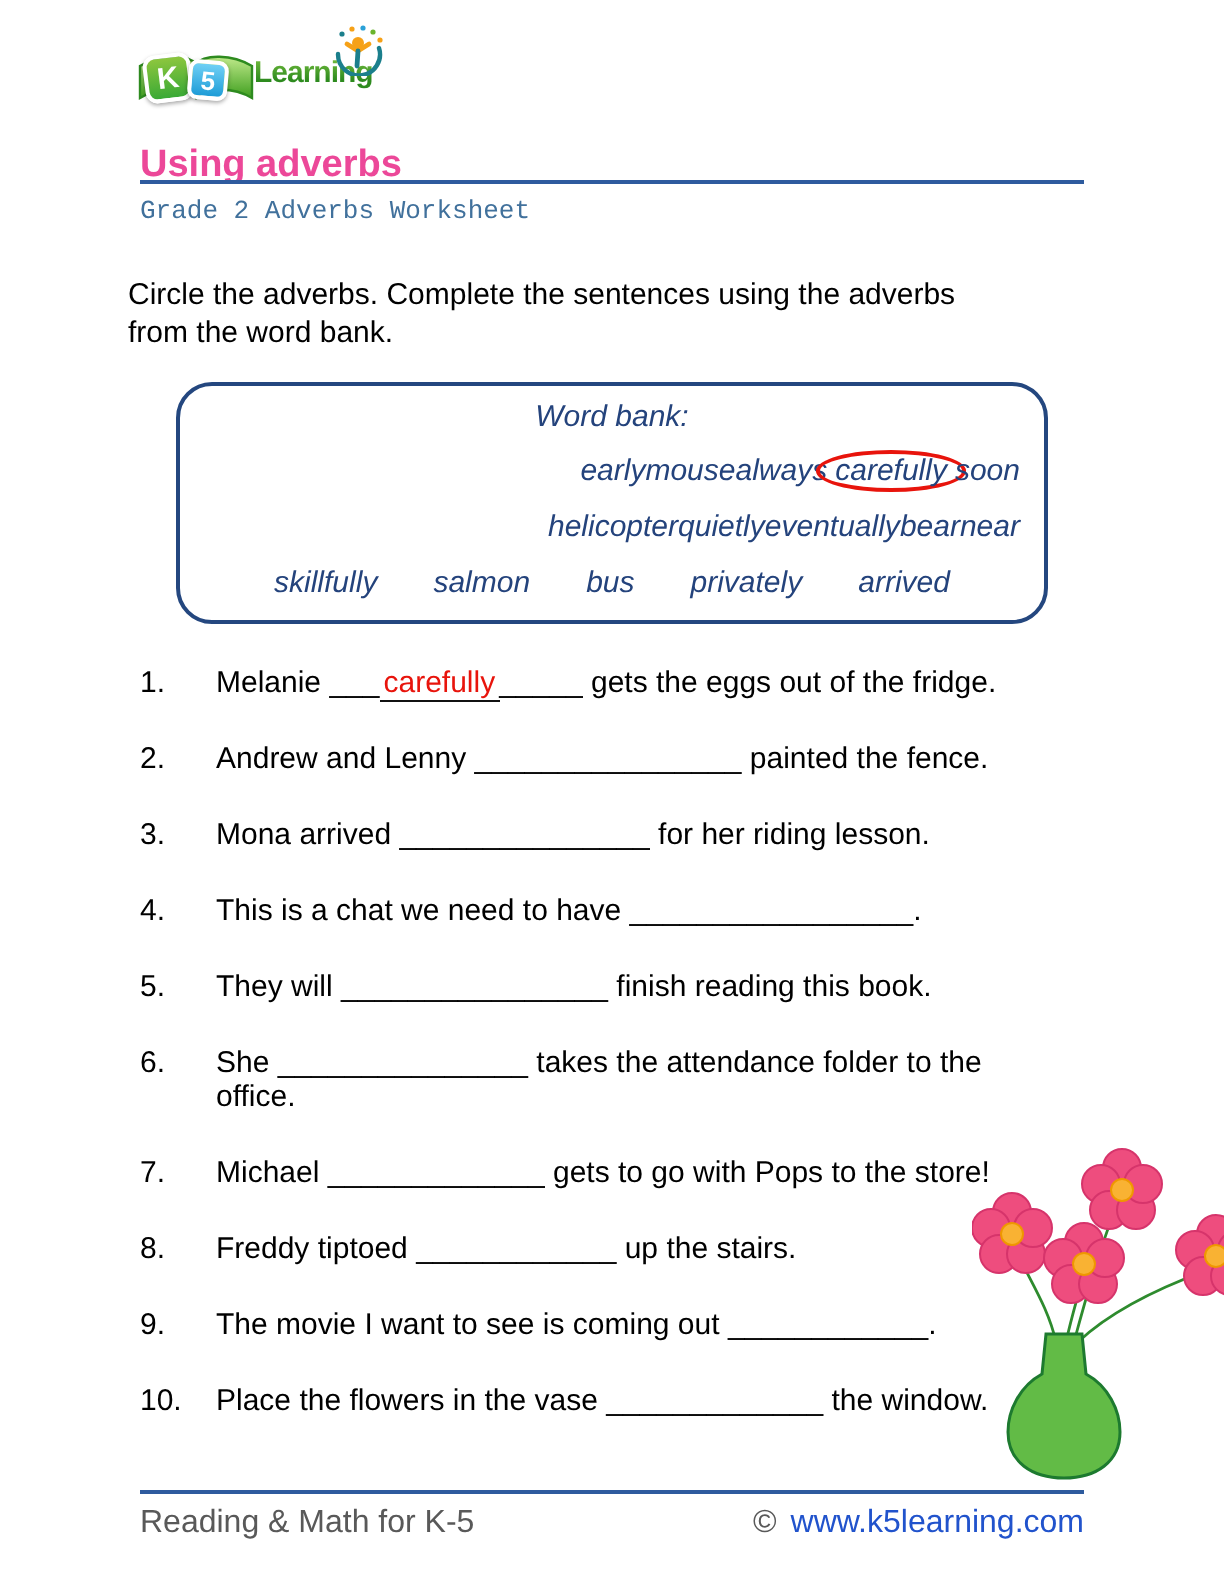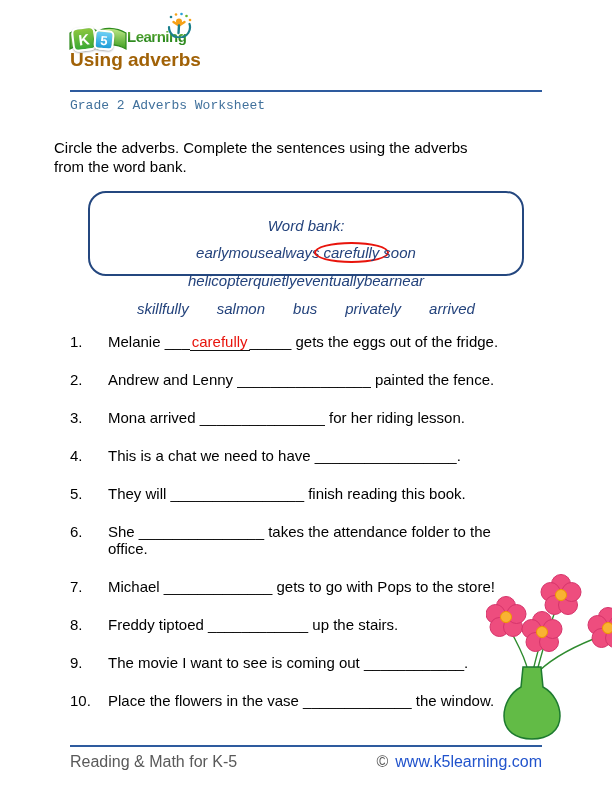--- a/index.html
+++ b/index.html
@@ -23,36 +23,36 @@
   .badge-5 { left:26px; top:16px; width:20px; height:20px; font-size:13px;
     background:linear-gradient(180deg,#6fd0f5,#1e9cd7); transform:rotate(5deg); border-radius:5px; }
   .learning {
     position:absolute; left:59px; top:14px; font-size:15px; font-weight:bold; letter-spacing:-0.5px;
     background:linear-gradient(180deg,#7cc242 0%,#2e8b1f 70%);
     -webkit-background-clip:text; background-clip:text; color:transparent;
   }
   .logo .figure { position:absolute; left:96px; top:-2px; }
 
   
-  .title { position:absolute; left:70px; top:49px; font-size:19px; font-weight:bold; color:#a16207; }
+  .title { position:absolute; left:70px; top:72px; font-size:19px; font-weight:bold; color:#ec4899; }
   .title-rule { position:absolute; left:70px; top:90px; width:472px; height:2px; background:#2E5B9E; }
   .subtitle { position:absolute; left:70px; top:98px; font-size:13px; color:#41719C;font-family:Liberation Mono, monospace; }
 
   
-  .instructions { position:absolute; left:54px; top:138px; width:480px; font-size:15px;
+  .instructions { position:absolute; left:64px; top:138px; width:480px; font-size:15px;
     line-height:19px; white-space:pre-line; }
 
   
   .wordbank {
-    position:absolute; left:88px; top:191px; width:436px; height:85px;
+    position:absolute; left:88px; top:191px; width:436px; height:121px;
     border:2px solid #24477F; border-radius:18px; color:#24437C;
-    font-style:italic; font-size:15px; padding:24px 12px 0 12px;
+    font-style:italic; font-size:15px; padding:7px 12px 0 12px;
   }
   .wb-label { text-align:center; line-height:18px; margin-bottom:9px; }
-  .wb-row { display:flex; justify-content:center; align-items:center; line-height:17px; margin-bottom:11px; }
+  .wb-row { display:flex; justify-content:flex-end; align-items:center; line-height:17px; margin-bottom:11px; }
   .wb-row.tight { justify-content:center; gap:28px; }
   .wb-word { white-space:nowrap; }
   .circled { display:inline-block; border:2px solid #E8140C; border-radius:50%; padding:0 8px; margin:-2px -6px; }
 
   
   .sentences { position:absolute; left:70px; top:333px; width:478px; font-size:15px; }
   .sentence { display:flex; margin-bottom:21px; line-height:17px; }
   .s-num { flex:0 0 38px; }
   .s-text { flex:1; white-space:pre-wrap; }
   .blank { color:#000; letter-spacing:0; }

